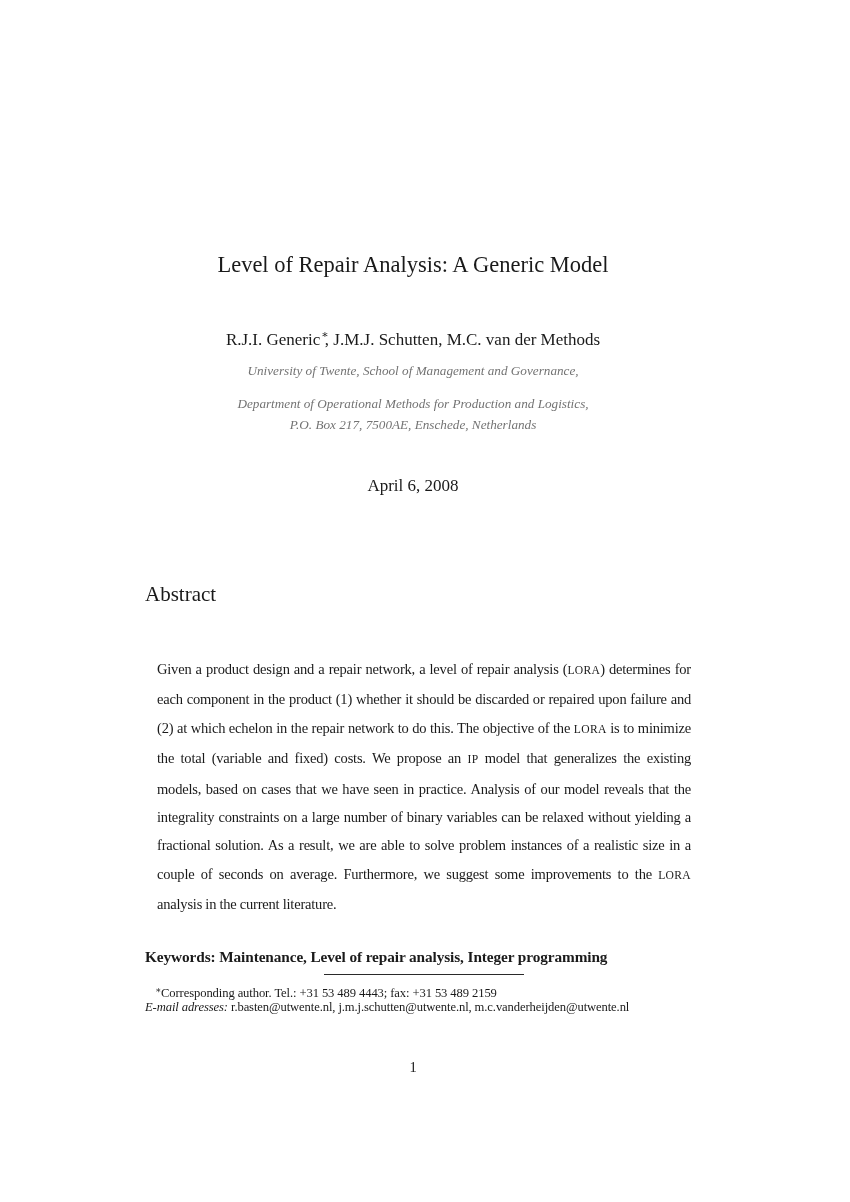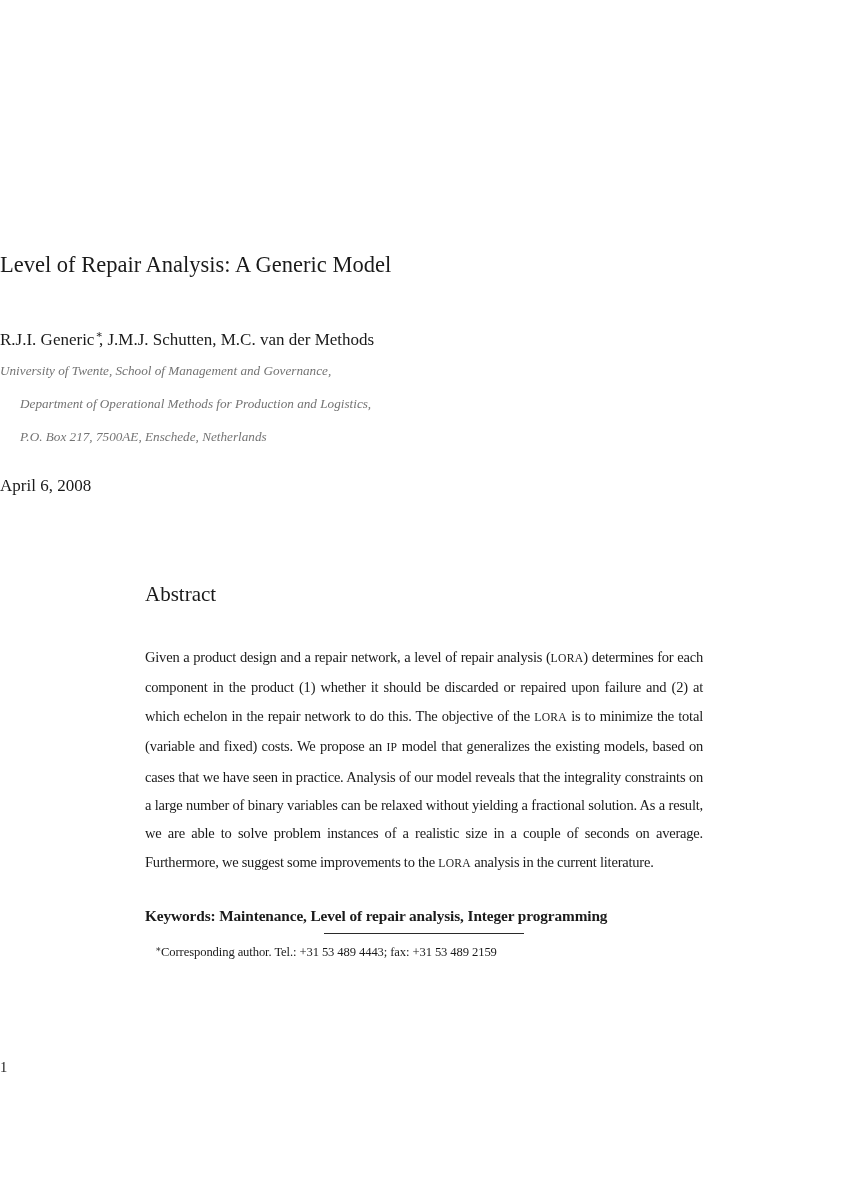--- a/index.html
+++ b/index.html
@@ -5,38 +5,38 @@
   html, body { margin: 0; padding: 0; background: #ffffff; }
   .sheet {
     position: relative;
     width: 850px;
     height: 1202px;
     background: #ffffff;
     color: #1a1a1a;
     font-family: "Liberation Serif", "DejaVu Serif", serif;
     overflow: hidden;
   }
-  .centered { position: absolute; left: 0; width: 826px; }
+  .centered { position: absolute; left: 0; width: 826px; text-align: center; }
   .paper-title { top: 250px; font-size: 22.5px; line-height: 30px; }
   .authors { top: 322px; font-size: 17px; line-height: 24px; }
   .authors .sup { font-size: 11px; vertical-align: 7px; margin: 0 -4px 0 1px; }
   .affil { font-style: italic; font-size: 13.2px; line-height: 18px; color: #737373; }
   .affil1 { top: 362px; }
-  .affil2 { top: 395px; margin-left: 20px; }
-  .affil3 { top: 428px; padding-left: 20px; }
+  .affil2 { top: 395px; }
+  .affil3 { top: 416px; }
   .date { top: 474px; font-size: 17px; line-height: 24px; }
   .abstract-heading {
     position: absolute; left: 145px; top: 581px;
     font-size: 21px; font-weight: normal; line-height: 26px;
   }
   .body-col {
     position: absolute; left: 145px; top: 643px; width: 558px;
   }
   .abstract-text {
-    margin: 0;
+    margin: 12px;
     font-size: 14.5px;
     letter-spacing: -0.2px;
     word-spacing: -0.2px;
     line-height: 28.4px;
     text-align: justify;
   }
   .sc { font-size: 0.8em; letter-spacing: 0.3px; }
   .keywords {
     margin-top: 27px;
     font-size: 15.3px;
@@ -80,18 +80,19 @@
 
   <div class="body-col">
     <p class="abstract-text">Given a product design and a repair network, a level of repair analysis (<span class="sc">LORA</span>) determines for each component in the product (1) whether it should be discarded or repaired upon failure and (2) at which echelon in the repair network to do this. The objective of the <span class="sc">LORA</span> is to minimize the total (variable and fixed) costs. We propose an <span class="sc">IP</span> model that generalizes the existing models, based on cases that we have seen in practice. Analysis of our model reveals that the integrality constraints on a large number of binary variables can be relaxed without yielding a fractional solution. As a result, we are able to solve problem instances of a realistic size in a couple of seconds on average. Furthermore, we suggest some improvements to the <span class="sc">LORA</span> analysis in the current literature.</p>
 
     <div class="keywords">Keywords: Maintenance, Level of repair analysis, Integer programming</div>
 
     <hr class="footnote-rule">
 
     <div class="footnote">
       <div class="footnote-line1"><span class="sup">∗</span><span>Corresponding author. Tel.: +31 53 489 4443; fax: +31 53 489 2159</span></div>
+      <div class="footnote-line2"><span class="fn-label">E-mail adresses:</span><span> r.basten@utwente.nl, j.m.j.schutten@utwente.nl, m.c.vanderheijden@utwente.nl</span></div>
     </div>
   </div>
 
   <div class="centered page-number">1</div>
 
 </div>
 
 </body></html>

